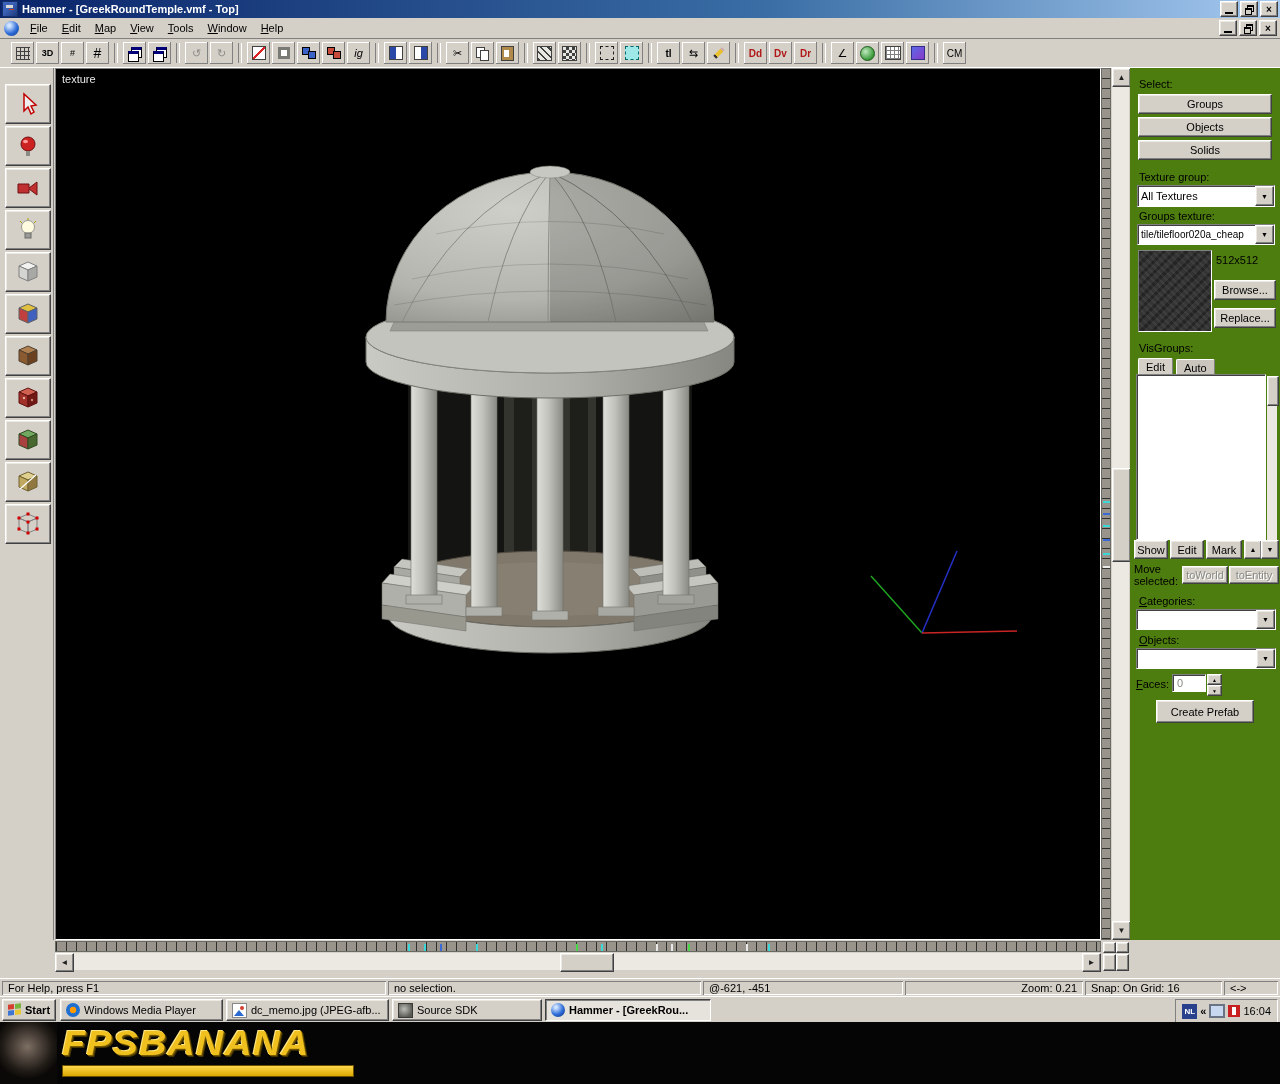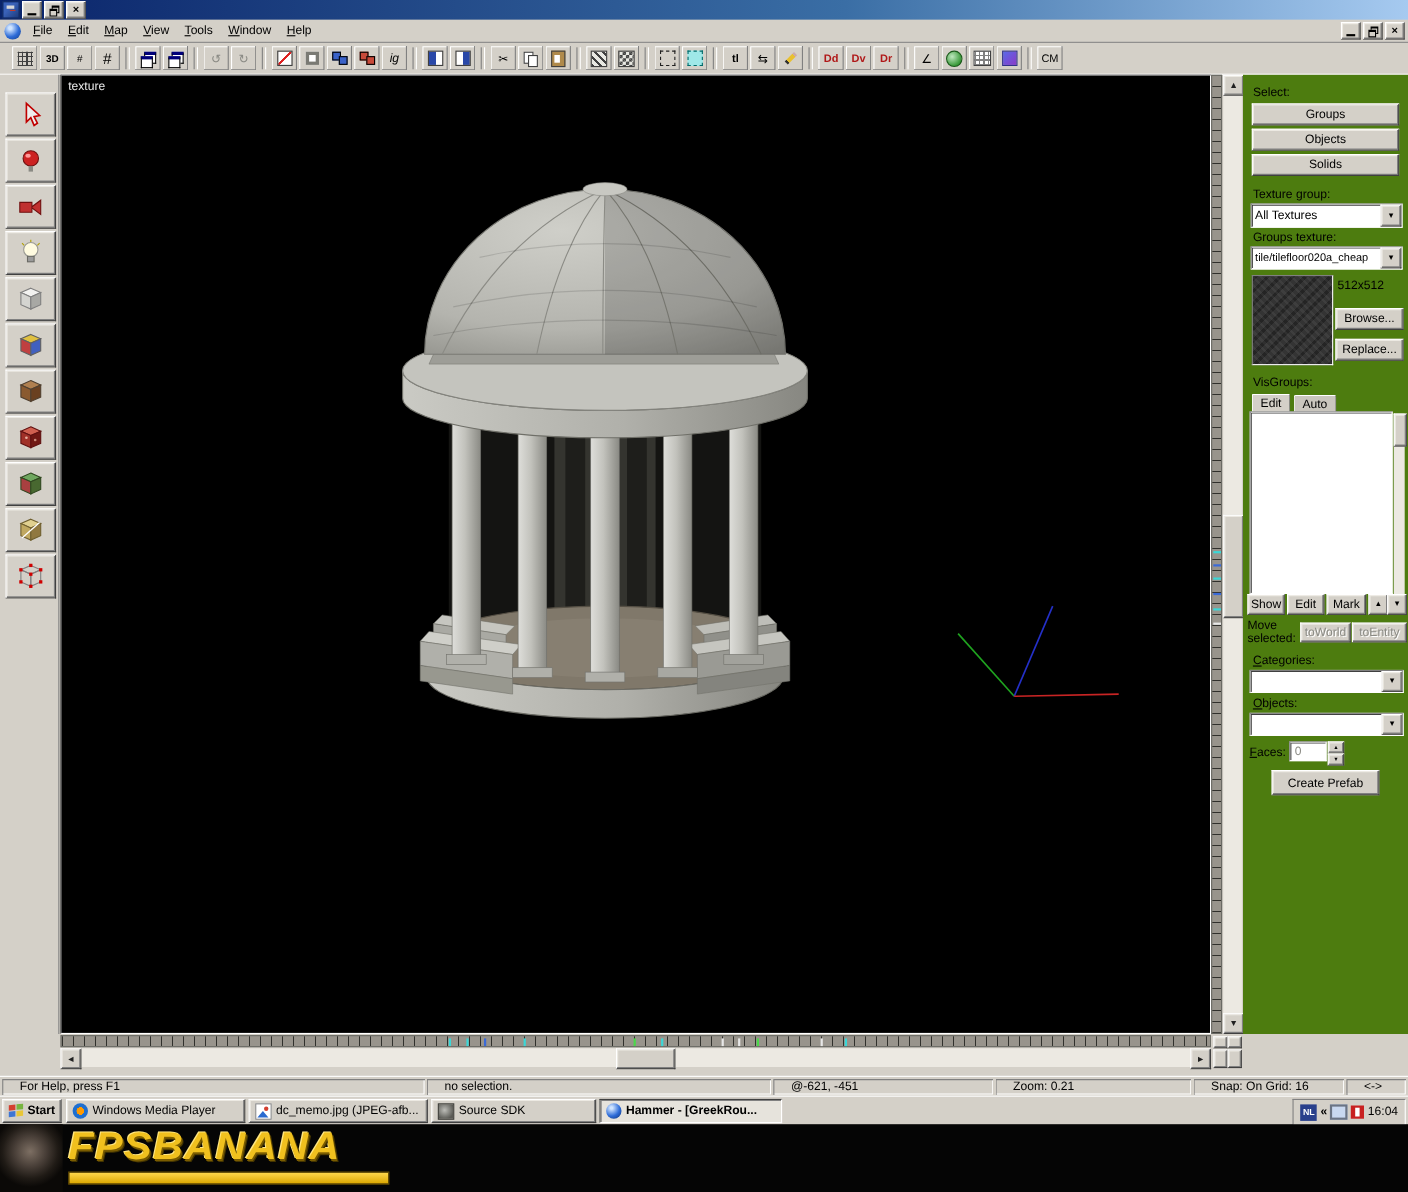--- a/index.html
+++ b/index.html
@@ -89,21 +89,21 @@
   .combo{position:absolute;display:flex;background:#fff;border:1px solid;border-color:#808080 #fff #fff #808080;box-shadow:inset 1px 1px 0 #404040;align-items:center}
   .combo .val{flex:1;padding:1px 3px;font-size:11px;white-space:nowrap;overflow:hidden}
   .combo .arrowbtn{width:17px;align-self:stretch;font-size:7px}
   .thumb{background-color:#343434;background-image:repeating-linear-gradient(45deg,rgba(255,255,255,.05) 0 2px,transparent 2px 5px),repeating-linear-gradient(-45deg,rgba(0,0,0,.3) 0 3px,transparent 3px 8px)}
   .tab{position:absolute;height:17px;padding:2px 7px;background:#d4d0c8;border:1px solid;border-color:#fff #808080 #d4d0c8 #fff;box-sizing:border-box;border-top-left-radius:2px;border-top-right-radius:2px}
   .tab.back{border-bottom-color:#808080;background:#cac6be;height:16px;margin-top:1px}
   .disabled-txt{color:#8a8a84;text-shadow:1px 1px 0 #fff}
 
   
   .statusbar{left:0;top:978px;width:1280px;height:18px;background:#d4d0c8;border-top:1px solid #fff}
-  .seg{position:absolute;top:2px;height:14px;box-shadow:inset 1px 1px 0 #808080,inset -1px -1px 0 #fff;padding:1px 16px;box-sizing:border-box;white-space:nowrap;overflow:hidden}
+  .seg{position:absolute;top:2px;height:14px;box-shadow:inset 1px 1px 0 #808080,inset -1px -1px 0 #fff;padding:1px 6px;box-sizing:border-box;white-space:nowrap;overflow:hidden}
 
   
   .taskbar{left:0;top:996px;width:1280px;height:26px;background:#d4d0c8;border-top:1px solid #fff}
   .tkbtn{position:absolute;top:2px;height:22px;display:flex;align-items:center;gap:4px;padding:0 5px;box-sizing:border-box;font-size:11px;white-space:nowrap;overflow:hidden}
   .flag{width:15px;height:13px;display:grid;grid-template-columns:6px 6px;grid-template-rows:5px 5px;gap:1px;transform:skewY(-6deg)}
   .flag div:nth-child(1){background:#d43f2f}.flag div:nth-child(2){background:#76b43f}
   .flag div:nth-child(3){background:#3f76d4}.flag div:nth-child(4){background:#e8c636}
   .ic-wmp{width:14px;height:14px;border-radius:50%;background:radial-gradient(circle at 50% 50%,#ff9a00 0 34%,#1e6fd0 36%)}
   .ic-img{width:13px;height:13px;background:#fff;border:1px solid #888;position:relative}
   .ic-img::before{content:"";position:absolute;left:1px;bottom:1px;border-left:5px solid transparent;border-right:5px solid transparent;border-bottom:6px solid #2a6ad0}
@@ -122,20 +122,21 @@
   .fps-logo{position:absolute;left:62px;top:0px;font-size:38px;font-weight:bold;font-style:italic;letter-spacing:1px;color:#f0c01e;text-shadow:1px 1px 0 #7a5c00,2px 2px 0 #433400,-1px -1px 0 #ffe680;transform:scaleY(.92)}
   .fps-bar{position:absolute;left:62px;top:43px;width:290px;height:10px;background:linear-gradient(#ffd84d,#dca700);border:1px solid #6b5200}
 </style>
 </head>
 <body>
 
 <div id="root">
 
   <div class="abs titlebar">
     <div class="appicon"></div>
+    <div class="t-text nosel">Hammer - [GreekRoundTemple.vmf - Top]</div>
     <div class="capbtn b-out cc">
         <div class="ic-min"></div>
       </div>
     <div class="capbtn b-out cc">
         <div class="ic-restore"></div>
       </div>
     <div class="capbtn b-out cc">
         <span>×</span>
       </div>
   </div>
@@ -597,21 +598,21 @@
 
     <div class="b-out cc" style="position:absolute;left:26px;top:632px;width:96px;height:21px">
         <span>Create Prefab</span>
       </div>
   </div>
 
   <div class="abs statusbar">
     <div class="seg" style="left:2px;width:384px">For Help, press F1</div>
     <div class="seg" style="left:388px;width:313px">no selection.</div>
     <div class="seg" style="left:703px;width:200px">@-621, -451</div>
-    <div class="seg" style="left:905px;width:178px;text-align:left">Zoom: 0.21</div>
+    <div class="seg" style="left:905px;width:178px;text-align:right">Zoom: 0.21</div>
     <div class="seg" style="left:1085px;width:137px">Snap: On Grid: 16</div>
     <div class="seg" style="left:1224px;width:54px">&lt;-&gt;</div>
   </div>
 
   <div class="abs taskbar">
     <div class="tkbtn b-out" style="left:2px;width:54px;font-weight:bold">
       <div class="flag">
           <div></div>
           <div></div>
           <div></div>

